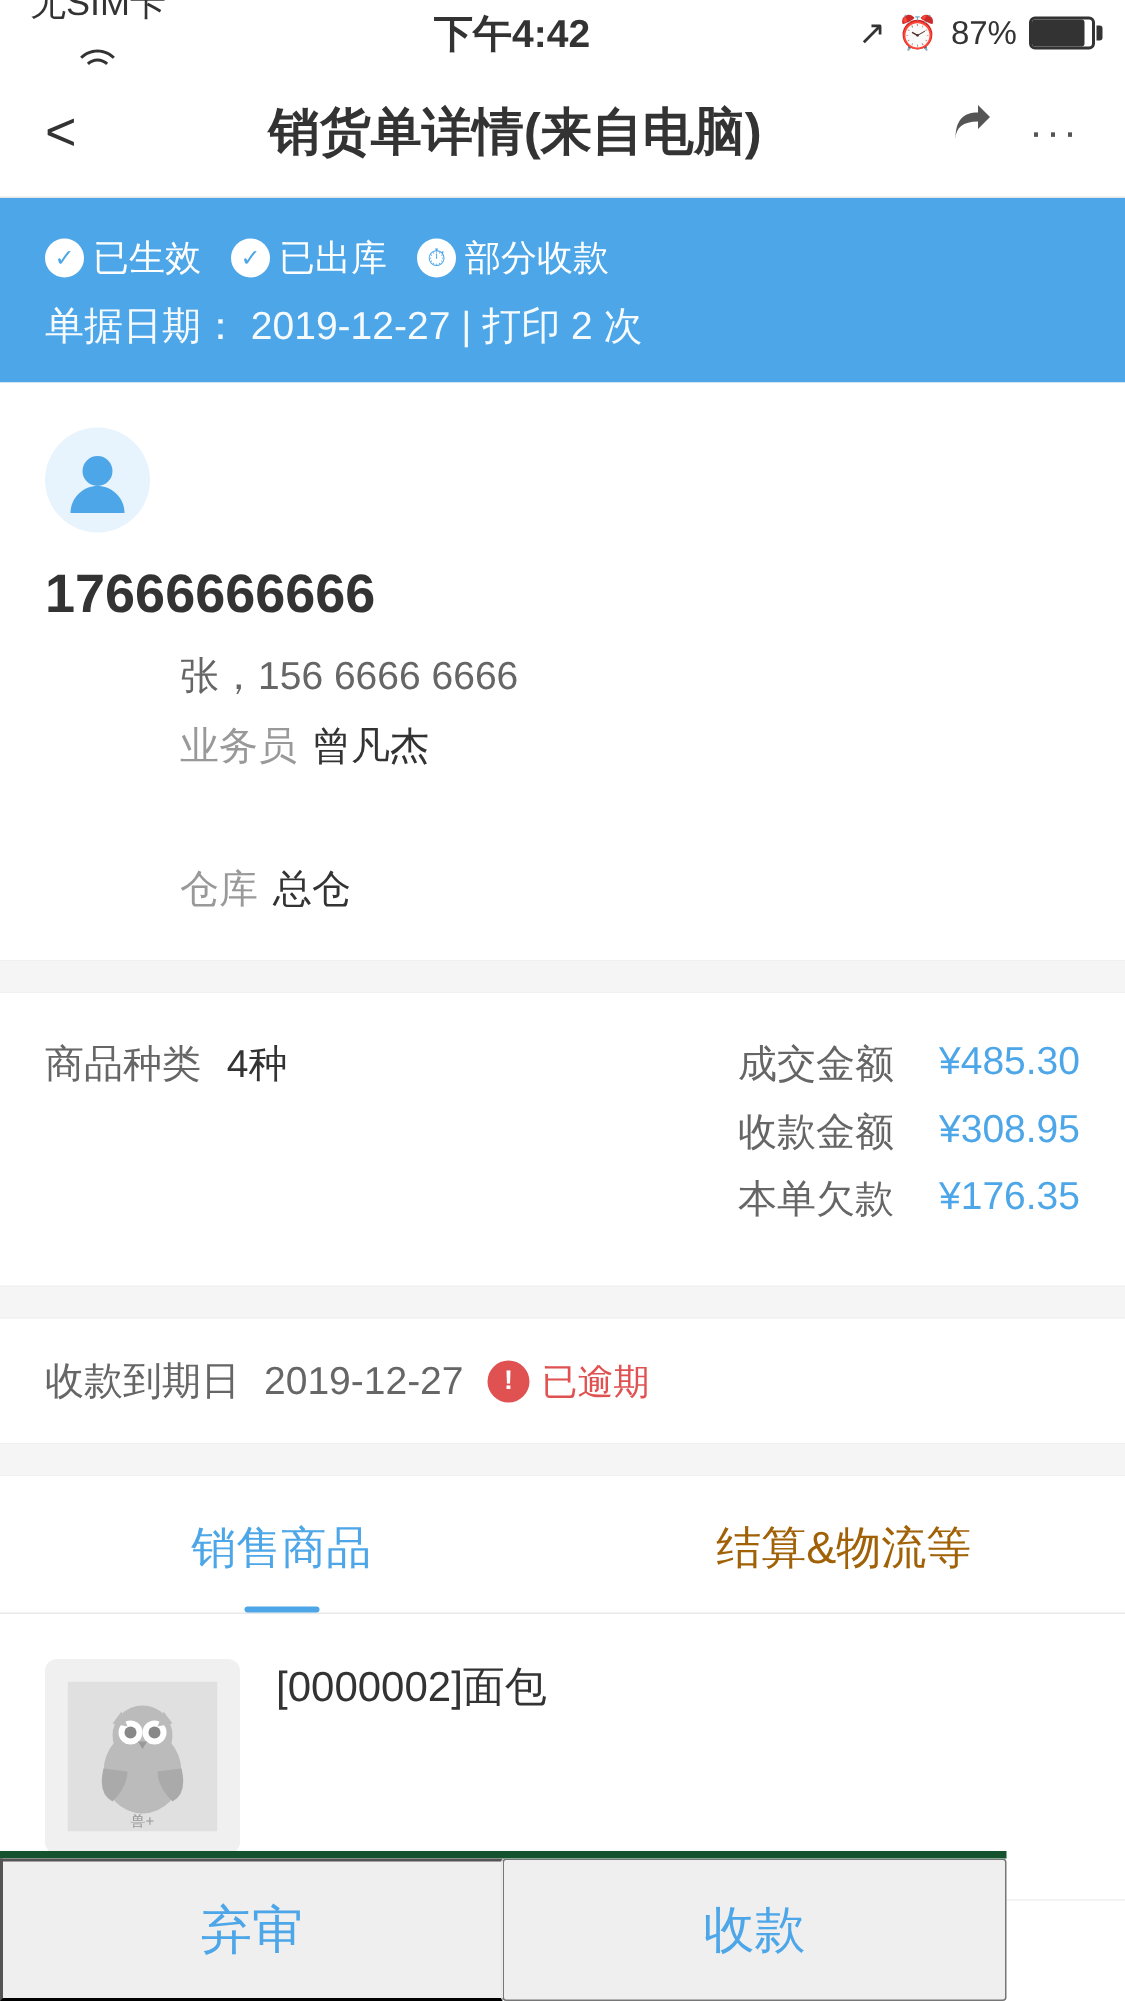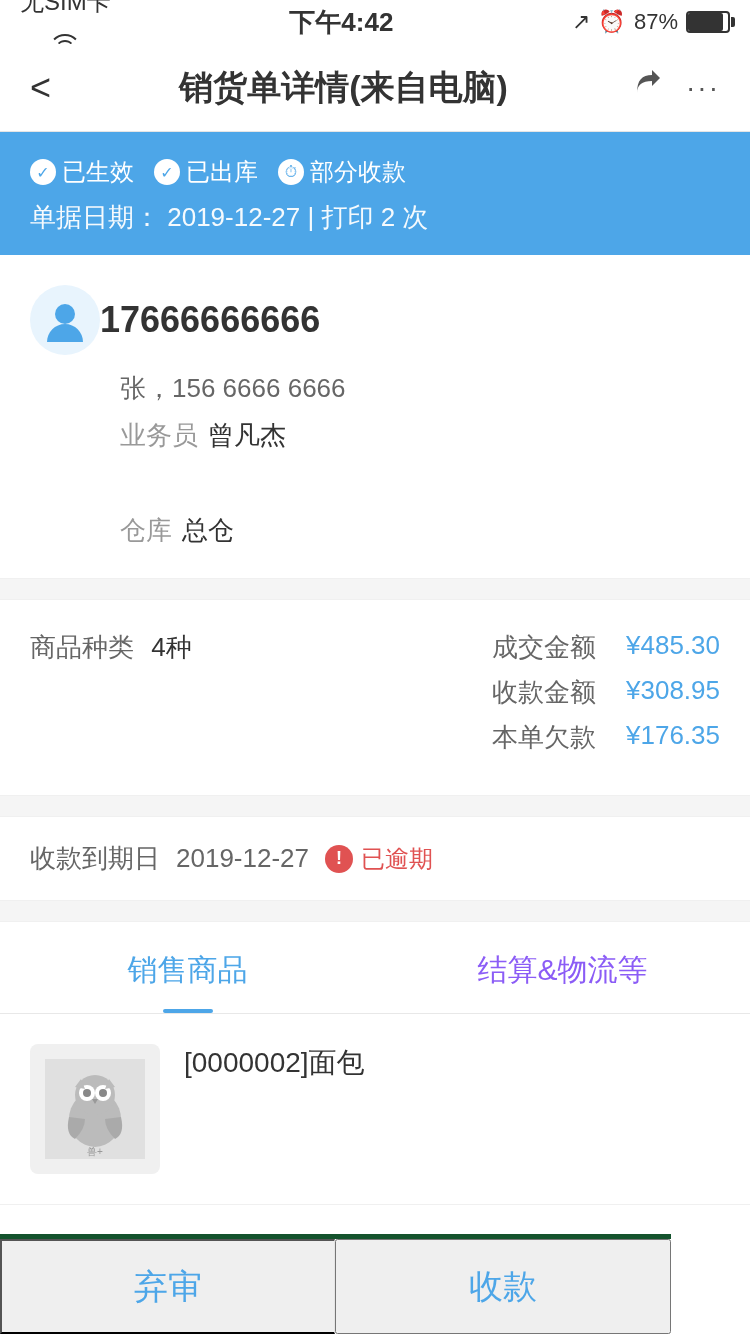--- a/index.html
+++ b/index.html
@@ -113,22 +113,23 @@
 
     
     .customer-section {
       background: #fff;
       padding: 30px;
       margin-top: 0;
       border-bottom: 1px solid #f0f0f0;
     }
     .customer-row {
       display: flex;
-      align-items: center;
+      gap: 20px;
       margin-bottom: 16px;
+      flex-direction: column;
     }
     .avatar {
       width: 70px; height: 70px;
       border-radius: 50%;
       background: #e8f4fd;
       display: flex; align-items: center; justify-content: center;
       flex-shrink: 0;
     }
     .customer-name {
       font-size: 36px;
@@ -217,21 +218,21 @@
     }
     .tabs-row {
       display: flex;
       border-bottom: 1px solid #e8e8e8;
     }
     .tab-item {
       flex: 1;
       text-align: center;
       padding: 28px 0 22px;
       font-size: 30px;
-      color: #8b5cf6;
+      color: #a16207;
       cursor: pointer;
       position: relative;
     }
     .tab-item.active {
       color: #4da6e8;
     }
     .tab-item.active::after {
       content: '';
       position: absolute;
       bottom: 0;

